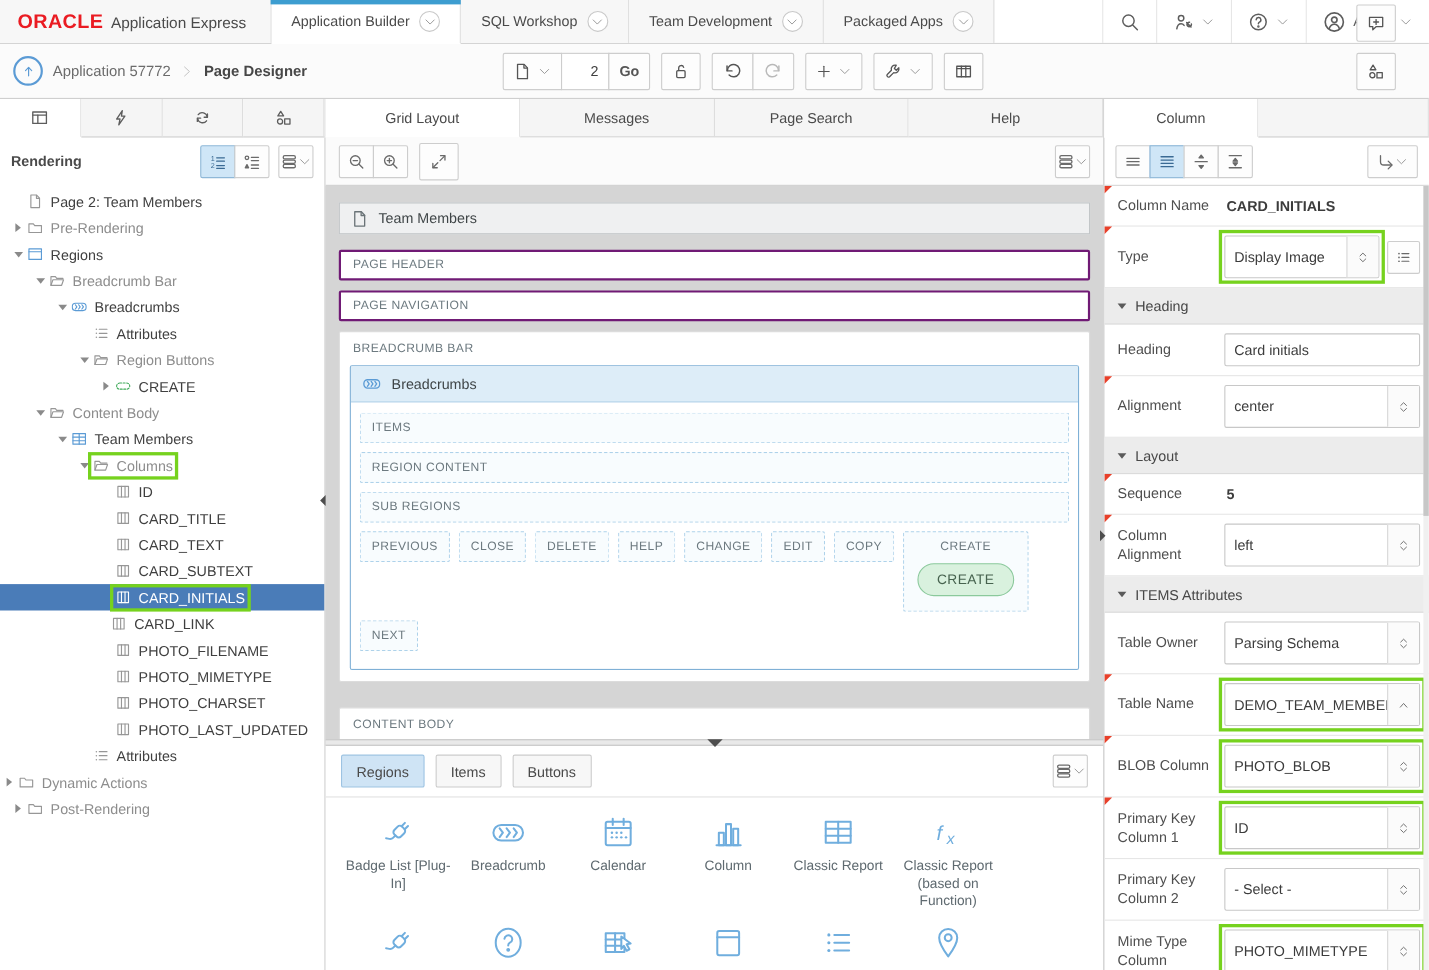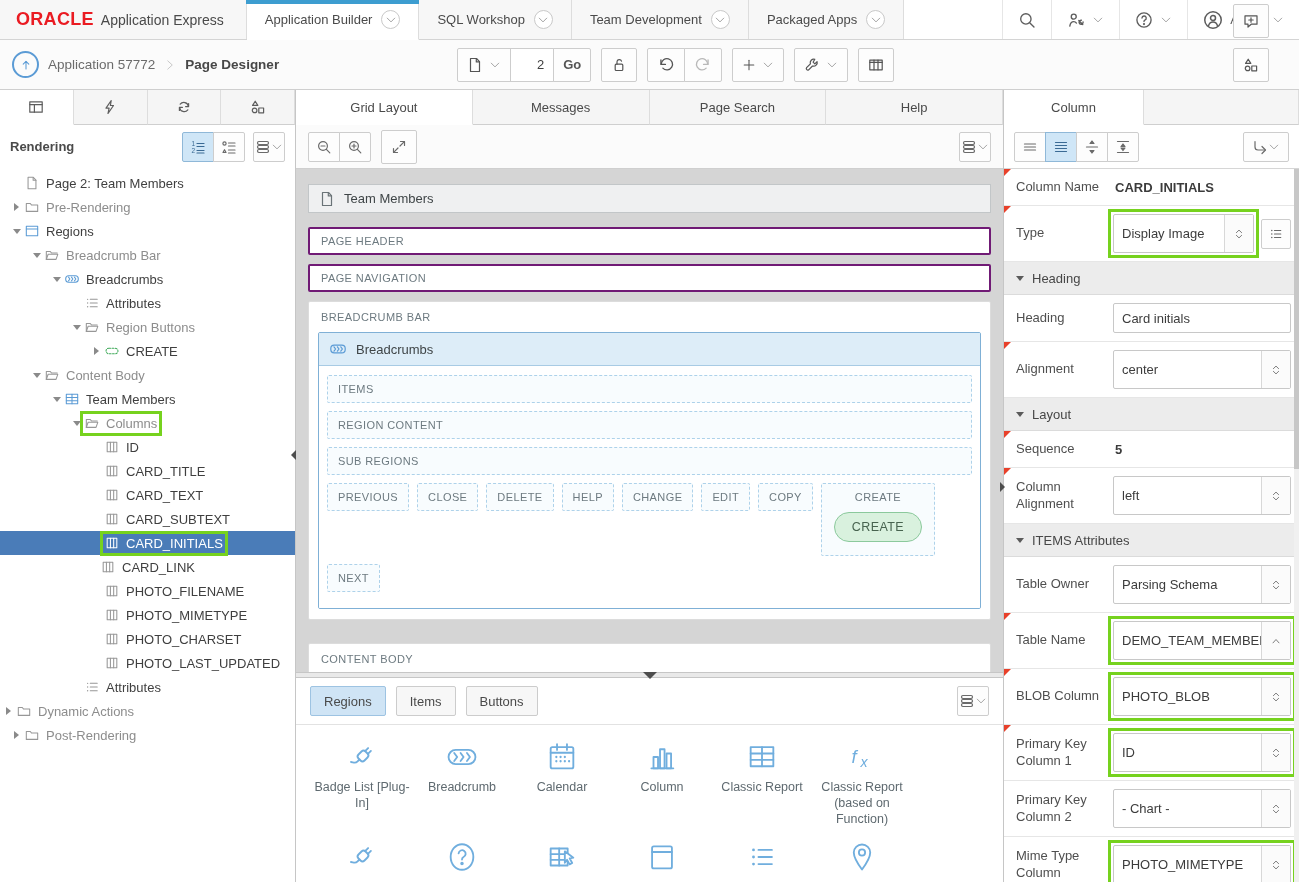--- a/index.html
+++ b/index.html
@@ -1301,21 +1301,21 @@
                   </span>
                 </span>
               </span>
             </span>
           </div>
           <div class="prow">
             <span class="plabel">Primary Key Column 2</span>
             <span class="pctl">
               <span class="ctlwrap">
                 <span class="select">
-                  <span class="val">- Chart -</span>
+                  <span class="val">- Select -</span>
                   <span class="spin">
                     <span class="icon i12">
                       <svg viewBox="0 0 16 16" fill="none" stroke="currentColor" stroke-width="1.2" stroke-linecap="round" stroke-linejoin="round">
                         <path d="M4.5 6.2L8 2.8l3.5 3.4"></path>
                         <path d="M4.5 9.8L8 13.2l3.5-3.4"></path>
                       </svg>
                     </span>
                   </span>
                 </span>
               </span>

